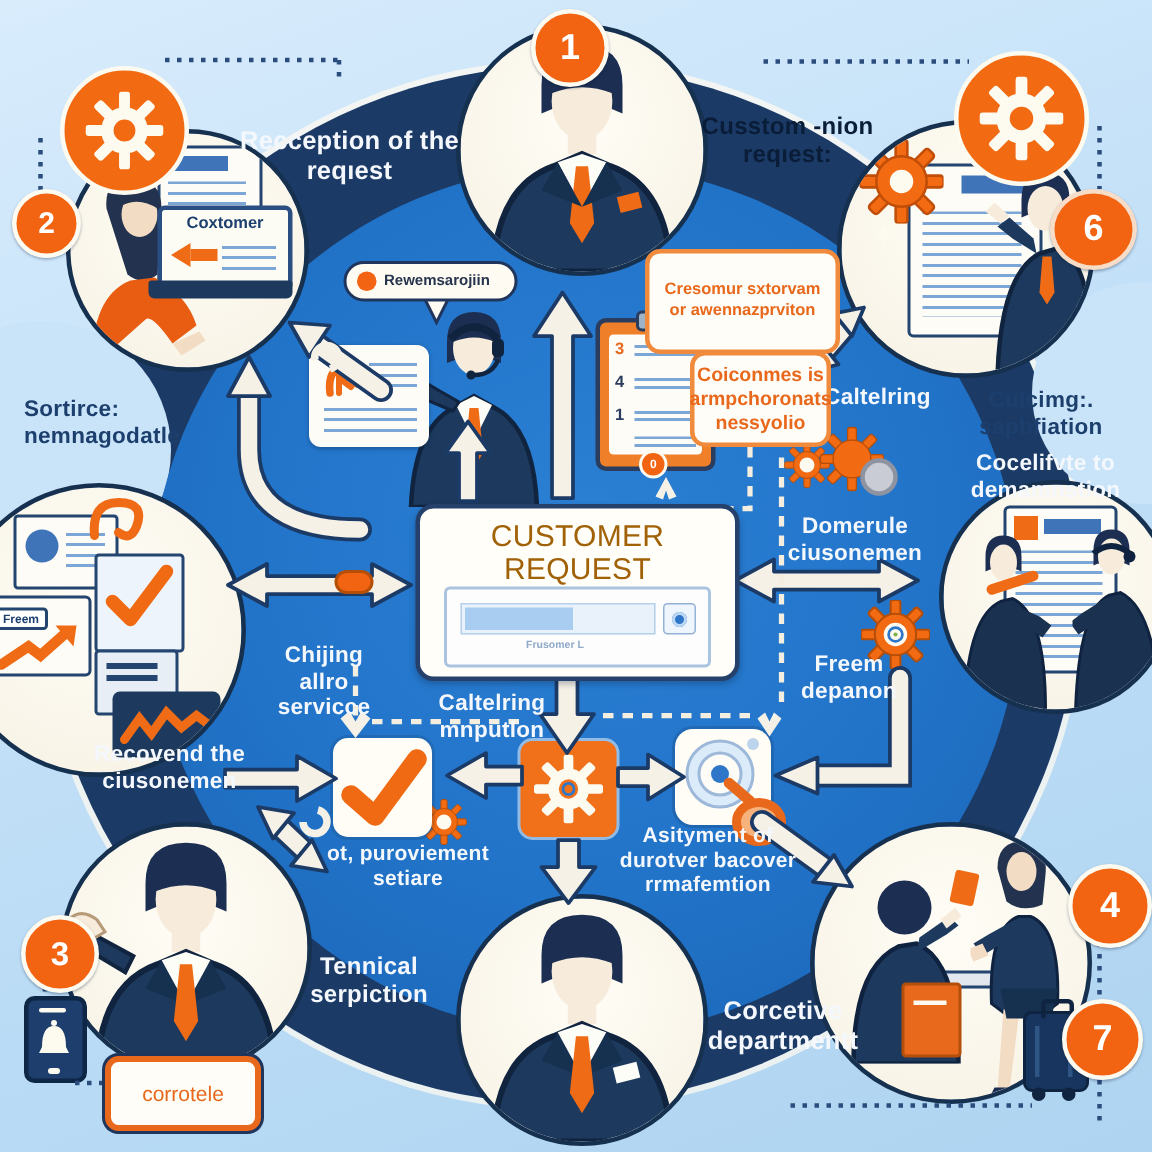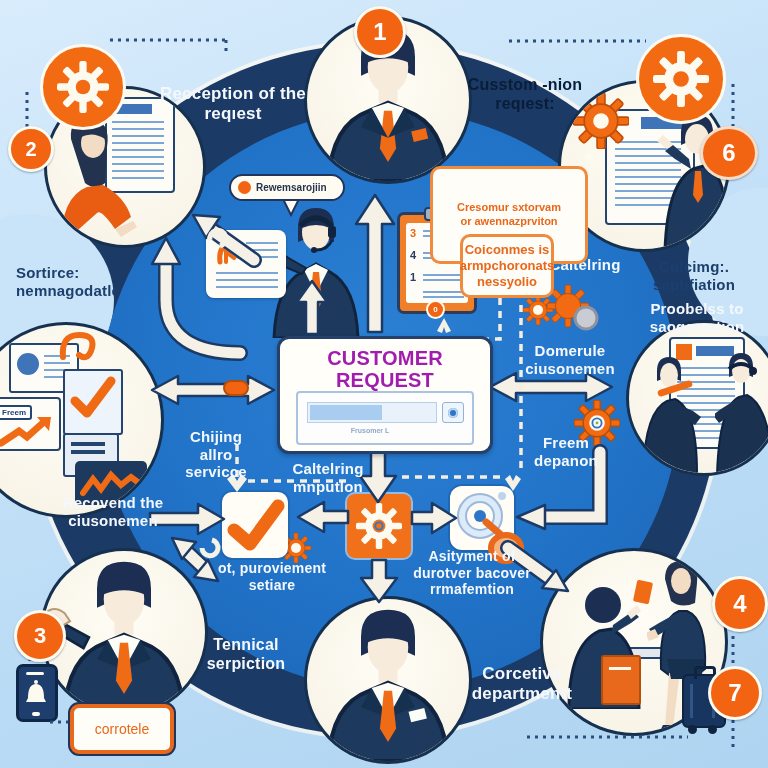--- a/index.html
+++ b/index.html
@@ -28,21 +28,21 @@
            color:#e8681c;font-weight:700;text-align:center;display:flex;
            align-items:center;justify-content:center}
   #speech-bubble{position:absolute;left:229px;top:174px;width:116px;height:27px;background:#fdfbf2;
            border:2px solid #20355c;border-radius:14px;display:flex;align-items:center;
            gap:5px;padding:0 7px;box-sizing:border-box}
   #speech-bubble .dot{width:13px;height:13px;border-radius:50%;background:#f26312;flex:0 0 auto}
   #speech-bubble span{font-size:10px;font-weight:700;color:#27344d;white-space:nowrap}
   #center-box{left:277px;top:336px;width:210px;height:112px;background:#fffef9;
               border:3px solid #25406b;border-radius:12px;text-align:center;
               box-shadow:0 2px 4px rgba(10,30,60,.3)}
-  #center-box .t{font-size:20px;font-weight:700;color:#a21caf;line-height:1.08;letter-spacing:.2px}
+  #center-box .t{font-size:20px;font-weight:400;color:#a16207;line-height:1.08;letter-spacing:.2px}
   #cb-panel{position:absolute;left:16px;top:52px;width:174px;height:50px;background:#fdfdfd;
             border:2px solid #a9c3e0;border-radius:4px}
   #cb-input{position:absolute;left:9px;top:9px;width:128px;height:19px;background:#e9f2fb;
             border:1px solid #b6d0ea}
   #cb-input .hl{position:absolute;left:2px;top:2px;width:72px;height:15px;background:#a9cdf0}
   #cb-btn{position:absolute;right:8px;top:9px;width:20px;height:19px;background:#eef5fd;
           border:1px solid #93b2d6;border-radius:3px;display:flex;align-items:center;justify-content:center}
   #cb-btn .g{width:10px;height:10px;border-radius:50%;background:#2e77c8;
              box-shadow:inset 0 0 0 2px #bcd8f2}
   #cb-cap{position:absolute;left:0;right:30px;top:34px;font-size:7px;color:#8fa9c9;font-weight:700;text-align:center}
@@ -111,20 +111,29 @@
     <div class="abs" style="left:5px;top:5px;width:40px;height:10px;background:#3f74b8"></div>
     <div class="abs doc-lines" style="left:5px;top:22px;width:52px;height:60px"></div>
   </div>
   <svg class="abs" style="left:-6px;top:24px" width="96" height="132" viewBox="0 0 96 132">
     <path d="M30 26 Q28 4 50 6 Q70 8 66 34 L64 70 Q54 78 44 70 Z" fill="#23324e"></path>
     <ellipse cx="52" cy="30" rx="12" ry="15" fill="#f2dcc4"></ellipse>
     <path d="M40 24 Q52 18 64 26 L64 14 Q52 6 42 14 Z" fill="#23324e"></path>
     <path d="M20 132 Q20 84 46 74 L62 72 Q84 84 90 104 L74 116 Q60 96 56 100 Z" fill="#e85d12"></path>
     <path d="M74 116 L92 108 L96 114 L80 124 Z" fill="#f2dcc4"></path>
   </svg>
+  <div class="abs" style="left:52px;top:48px;width:96px;height:66px">
+    <div class="abs" style="left:6px;top:0;width:84px;height:52px;background:#fdfcf4;border:3px solid #2a4e82;border-radius:5px">
+      <div style="font-size:11px;font-weight:700;color:#1d3f6e;text-align:center;margin-top:3px">Coxtomer</div>
+      <div class="abs" style="left:6px;top:22px;width:0;height:0;border-top:8px solid transparent;border-bottom:8px solid transparent;border-right:13px solid #f06b15"></div>
+      <div class="abs" style="left:19px;top:26px;width:18px;height:8px;background:#f06b15"></div>
+      <div class="abs doc-lines" style="left:40px;top:24px;width:36px;height:16px"></div>
+    </div>
+    <div class="abs" style="left:0;top:50px;width:96px;height:12px;background:#1d3a5e;border-radius:2px 2px 4px 4px"></div>
+  </div>
 </div>
 
 <div class="circle scene" style="left:558px;top:80px;width:166px;height:166px">
   <div class="abs" style="left:44px;top:26px;width:86px;height:112px;background:#fdfcf6;border:2px solid #24456f;border-radius:4px">
     <div class="abs doc-lines" style="left:8px;top:30px;width:66px;height:70px"></div>
     <div class="abs" style="left:34px;top:6px;width:42px;height:12px;background:#3f74b8"></div>
   </div>
   <svg class="abs" style="left:12px;top:10px" width="56" height="56" viewBox="0 0 100 100">
     <g fill="#f26a12" stroke="#c14e08" stroke-width="3">
       <rect x="43" y="0" width="14" height="24" rx="4"></rect>
@@ -546,34 +555,34 @@
   </svg>
 </div>
 
 <div class="lbl white" style="left:158px;top:84px;width:150px;font-size:17px">Recception of the reqıest</div>
 <div class="lbl dark" style="left:455px;top:76px;width:140px;font-size:16px">Cusstom -nion reqıest:</div>
 <div class="lbl navy" style="left:16px;top:264px;width:112px;font-size:15px;text-align:left">Sortirce: nemnagodatle</div>
 <div class="lbl navy" style="left:644px;top:258px;width:100px;font-size:15px">Culcimg:. sapbfiation</div>
 <div class="lbl white" style="left:540px;top:256px;width:90px;font-size:15px">Caltelring</div>
 <div class="lbl white" style="left:516px;top:342px;width:108px;font-size:15px">Domerule ciusonemen</div>
 <div class="lbl white" style="left:522px;top:434px;width:88px;font-size:15px">Freem depanon</div>
-<div class="lbl white" style="left:638px;top:300px;width:118px;font-size:15px">Proobelss to saogemation</div>
+<div class="lbl white" style="left:638px;top:300px;width:118px;font-size:15px">Cocelifvte to demamnstion</div>
 <div class="lbl white" style="left:48px;top:494px;width:130px;font-size:15px">Recovend the ciusonemen</div>
 <div class="lbl white" style="left:180px;top:428px;width:72px;font-size:15px">Chijing allro servicce</div>
 <div class="lbl white" style="left:282px;top:460px;width:92px;font-size:15px">Caltelring mnputlon</div>
 <div class="lbl white" style="left:206px;top:560px;width:132px;font-size:14px">ot, puroviement setiare</div>
 <div class="lbl white" style="left:400px;top:548px;width:144px;font-size:14px">Asityment of durotver bacover rrmafemtion</div>
 <div class="lbl white" style="left:194px;top:636px;width:104px;font-size:16px">Tennical serpiction</div>
 <div class="lbl white" style="left:460px;top:664px;width:124px;font-size:17px">Corcetive departmentt</div>
 
 <div id="speech-bubble">
   <div class="dot"></div>
   <span>Rewemsarojiin</span>
 </div>
-<div class="callout" style="left:430px;top:166px;width:112px;height:52px;font-size:11px;line-height:1.25;padding:20px">
+<div class="callout" style="left:430px;top:166px;width:112px;height:52px;font-size:11px;line-height:1.25;padding:6px">
   <span>Cresomur sxtorvam or awennazprviton</span>
 </div>
 <div class="callout" style="left:460px;top:234px;width:84px;height:54px;font-size:13px;line-height:1.25;padding:2px">
   <span>Coiconmes is armpchoronats nessyolio</span>
 </div>
 <div class="abs" id="corrotele-box">
   <span>corrotele</span>
 </div>
 
 <div class="badge" style="left:354px;top:6px;width:46px;height:46px;font-size:24px">1</div>

